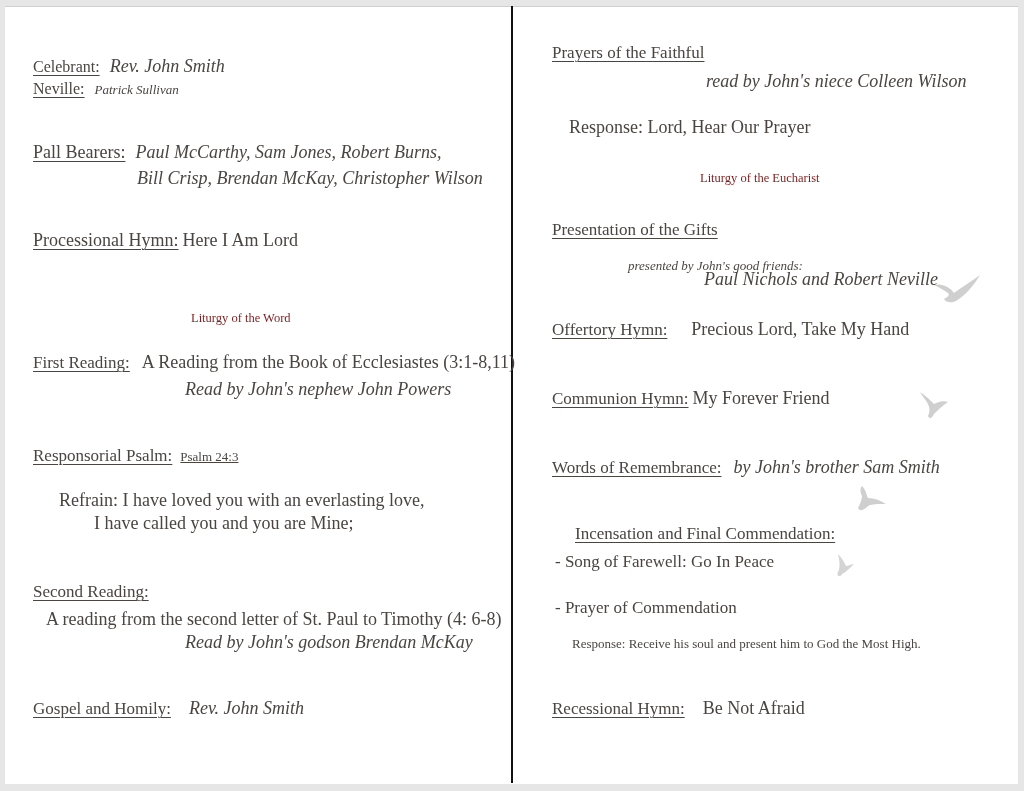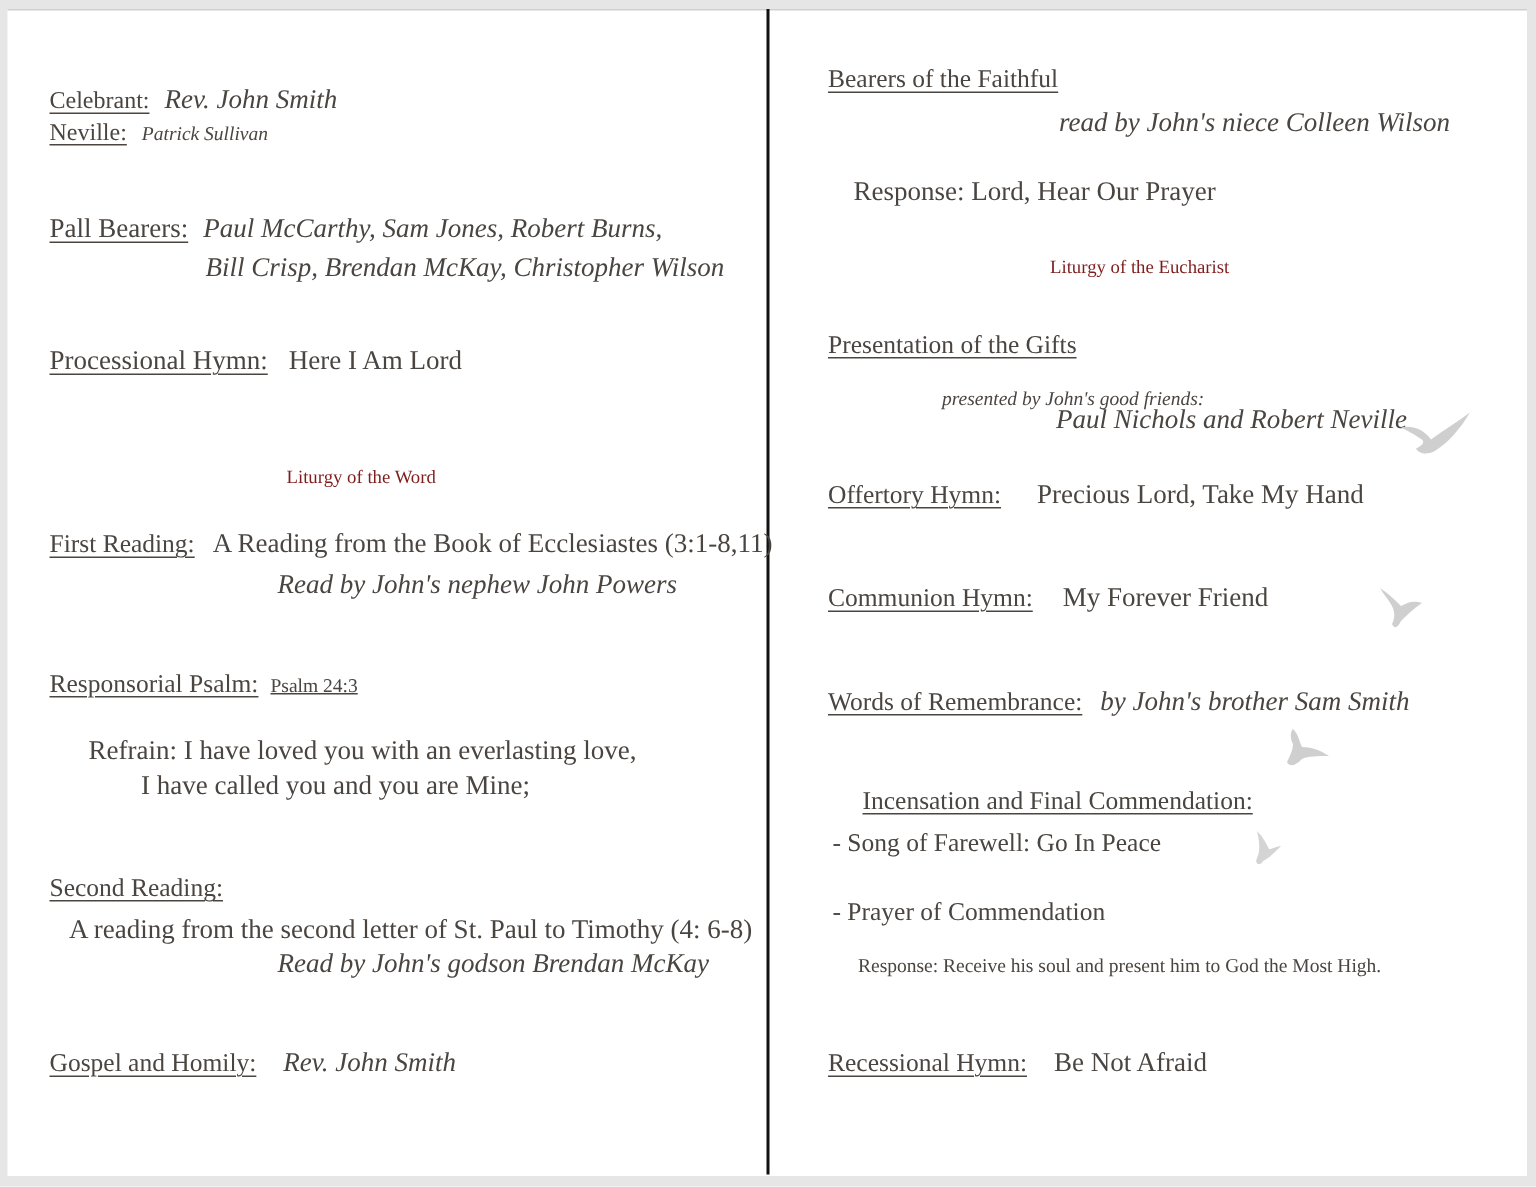--- a/index.html
+++ b/index.html
@@ -45,21 +45,21 @@
   </div>
 
   <div class="abs" style="left:33px;top:142px;">
     <span class="lbl h18">Pall Bearers:</span>
     <span class="it s14" style="margin-left:6px;">Paul McCarthy, Sam Jones, Robert Burns,</span>
   </div>
   <div class="abs it s14" style="left:137px;top:168px;">Bill Crisp, Brendan McKay, Christopher Wilson</div>
 
   <div class="abs" style="left:33px;top:230px;">
     <span class="lbl h18">Processional Hymn:</span>
-    <span class="h18" style="margin-left:10px;">Here I Am Lord</span>
+    <span class="h18" style="">Here I Am Lord</span>
   </div>
 
   <div class="abs center-note" style="left:191px;top:311px;">Liturgy of the Word</div>
 
   <div class="abs" style="left:33px;top:352px;">
     <span class="lbl h17">First Reading:</span>
     <span class="s14" style="margin-left:8px;">A Reading from the Book of Ecclesiastes (3:1-8,11)</span>
   </div>
   <div class="abs it s14" style="left:185px;top:379px;">Read by John's nephew John Powers</div>
 
@@ -74,38 +74,38 @@
   <div class="abs s14" style="left:46px;top:609px;">A reading from the second letter of St. Paul to Timothy (4: 6-8)</div>
   <div class="abs it s14" style="left:185px;top:632px;">Read by John's godson Brendan McKay</div>
 
   <div class="abs" style="left:33px;top:698px;">
     <span class="lbl h17">Gospel and Homily:</span>
     <span class="it s14" style="margin-left:14px;">Rev. John Smith</span>
   </div>
 </div>
 
 <div>
-  <div class="abs lbl h17" style="left:552px;top:43px;">Bearers of the Faithful</div>
+  <div class="abs lbl h17" style="left:552px;top:43px;">Prayers of the Faithful</div>
   <div class="abs it s14" style="left:706px;top:71px;">read by John's niece Colleen Wilson</div>
   <div class="abs s14" style="left:569px;top:117px;">Response:  Lord, Hear Our Prayer</div>
 
   <div class="abs center-note" style="left:700px;top:171px;">Liturgy of the Eucharist</div>
 
   <div class="abs lbl h17" style="left:552px;top:220px;">Presentation of the Gifts</div>
   <div class="abs it s13" style="left:628px;top:258px;">presented by John's good friends:</div>
   <div class="abs it s14" style="left:704px;top:269px;">Paul Nichols and Robert Neville</div>
 
   <div class="abs" style="left:552px;top:319px;">
     <span class="lbl h17">Offertory Hymn:</span>
     <span class="h18" style="margin-left:20px;">Precious Lord, Take My Hand</span>
   </div>
 
   <div class="abs" style="left:552px;top:388px;">
     <span class="lbl h17">Communion Hymn:</span>
-    <span class="h18" style="margin-left:16px;">My Forever Friend</span>
+    <span class="h18" style="margin-left:0;">My Forever Friend</span>
   </div>
 
   <div class="abs" style="left:552px;top:457px;">
     <span class="lbl h17">Words of Remembrance:</span>
     <span class="it s14" style="margin-left:8px;">by John's brother Sam Smith</span>
   </div>
 
   <div class="abs lbl h17" style="left:575px;top:524px;">Incensation and Final Commendation:</div>
   <div class="abs h17" style="left:555px;top:552px;">- Song of Farewell: Go In Peace</div>
   <div class="abs h17" style="left:555px;top:598px;">- Prayer of Commendation</div>

